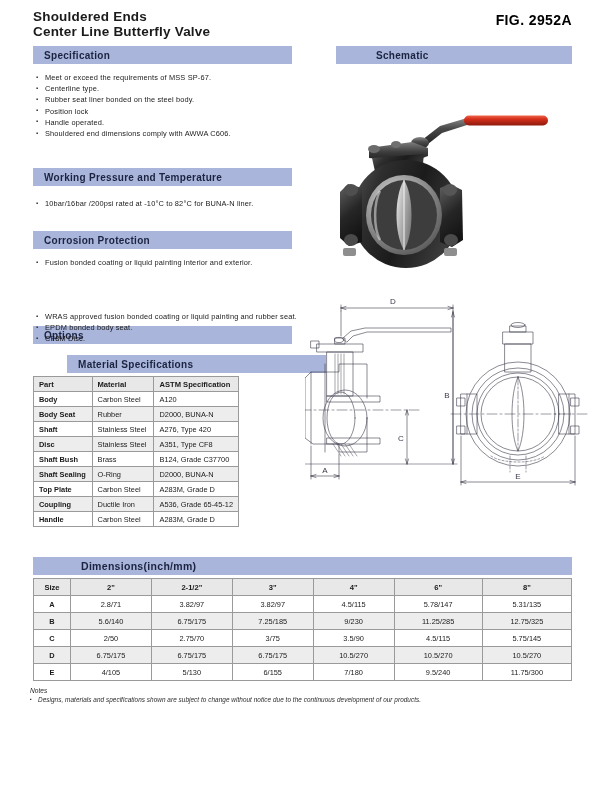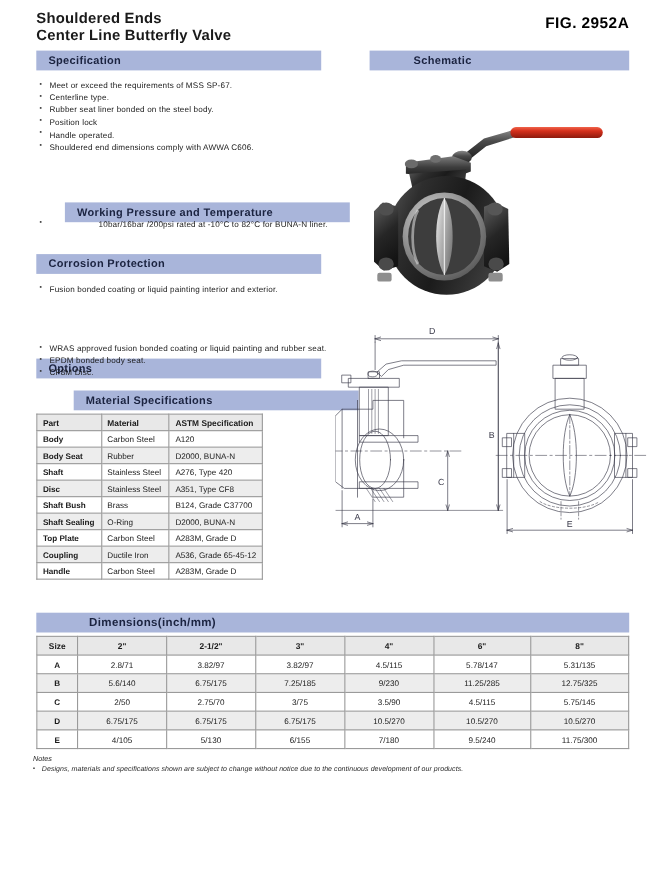--- a/index.html
+++ b/index.html
@@ -228,22 +228,22 @@
   <div class="bar bar-left" style="top:46px;">Specification</div>
   <div class="bullets" style="top:72px;">
     <div class="bullet">Meet or exceed the requirements of MSS SP-67.</div>
     <div class="bullet">Centerline  type.</div>
     <div class="bullet">Rubber seat liner bonded on the steel body.</div>
     <div class="bullet">Position lock</div>
     <div class="bullet">Handle operated.</div>
     <div class="bullet">Shouldered end dimensions comply with AWWA C606.</div>
   </div>
 
-  <div class="bar bar-left" style="top:184px;margin-left:26px;">Working Pressure and Temperature</div>
-  <div class="bullets" style="top:198px;text-align:right;">
+  <div class="bar bar-left" style="top:168px;">Working Pressure and Temperature</div>
+  <div class="bullets" style="top:198px;">
     <div class="bullet">10bar/16bar /200psi rated at -10°C to 82°C  for BUNA-N liner.</div>
   </div>
 
   <div class="bar bar-left" style="top:231px;">Corrosion  Protection</div>
   <div class="bullets" style="top:257px;">
     <div class="bullet">Fusion bonded coating  or liquid painting interior and exterior.</div>
   </div>
 
   <div class="bar bar-left" style="top:286px;margin-top:40px;">Options</div>
   <div class="bullets" style="top:311px;">

